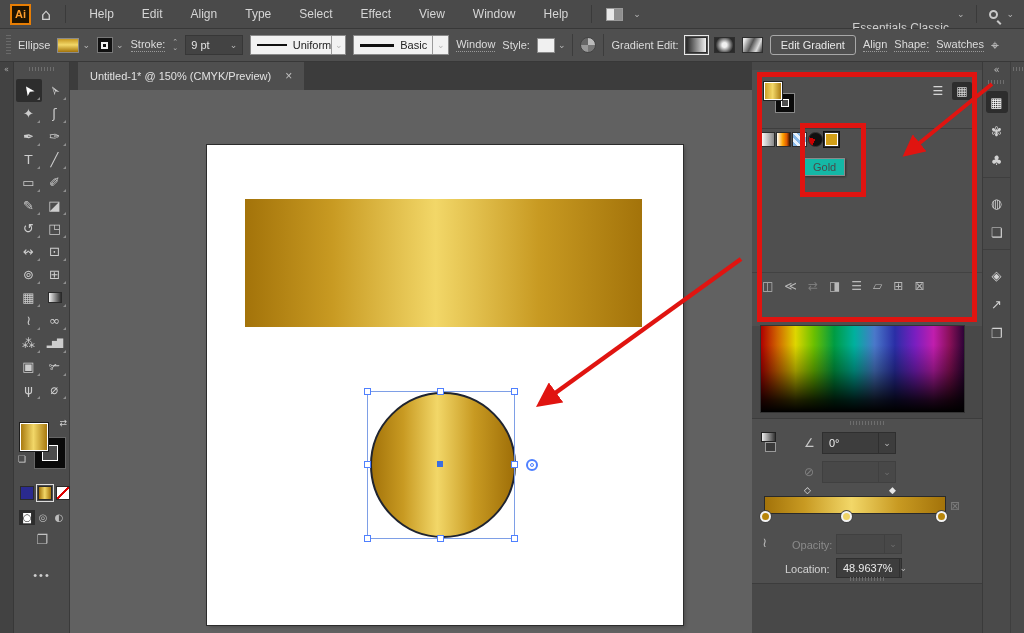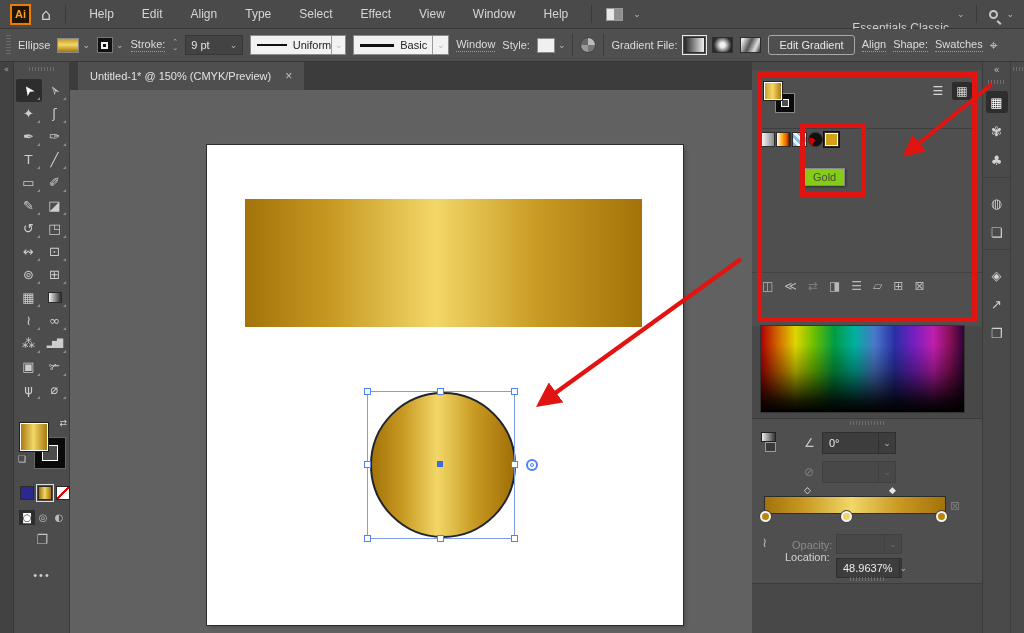--- a/index.html
+++ b/index.html
@@ -108,21 +108,21 @@
   .vicon{width:20px;height:18px;display:flex;align-items:center;justify-content:center;color:#d5d5d5;font-size:12px;}
   .vicon.active{background:#2d2d2d;border-radius:2px;}
   .sw-list-frame{position:absolute;left:6px;top:58px;width:218px;height:138px;border:1px solid #3e3e3e;border-bottom:none;}
   .sw-row{position:absolute;left:8px;top:62px;display:flex;gap:1px;}
   .sw{width:15px;height:15px;border:1px solid #2c2c2c;}
   .sw-grad-white{background:linear-gradient(90deg,#fff,#8a8a8a);}
   .sw-grad-gold{background:linear-gradient(90deg,#fff 0,#ffa400 45%,#e05800 75%,#301000 100%);}
   .sw-pattern{background:repeating-linear-gradient(45deg,#86b8ea 0 3px,#e8f2fc 3px 6px);}
   .sw-radial{border-radius:50%;background:conic-gradient(from 210deg,#c00 0 80deg,#101010 80deg 360deg);}
   .sw-gold{background:#d2a019;box-shadow:inset 0 0 0 1px #fff,0 0 0 1px #111;}
-  .tooltip{position:absolute;left:52px;top:98px;background:#84cc16;border:1px solid #8a8a8a;color:#4a4a4a;padding:2px 8px;font-size:11px;box-shadow:1px 1px 2px rgba(0,0,0,.4);}
+  .tooltip{position:absolute;left:52px;top:88px;background:#14b8a6;border:1px solid #8a8a8a;color:#4a4a4a;padding:2px 8px;font-size:11px;box-shadow:1px 1px 2px rgba(0,0,0,.4);}
   .sw-footer{position:absolute;left:0;bottom:4px;width:230px;height:26px;border-top:1px solid #424242;display:flex;align-items:center;gap:11px;padding:0 10px;color:#b8b8b8;font-size:12px;}
 
   .spectrum{position:absolute;left:8px;top:263px;width:205px;height:88px;border:1px solid #333;
     background:
       linear-gradient(180deg,rgba(0,0,0,0) 22%,rgba(0,0,0,.30) 52%,rgba(0,0,0,.85) 86%,#000 100%),
       linear-gradient(90deg,#b00000 0%,#d06400 8%,#ded600 17%,#6cc000 26%,#009c42 36%,#00b09e 46%,#4a78ca 56%,#2a2ea6 66%,#7a1ec0 76%,#c01ead 85%,#881058 93%,#2e0338 100%);}
 
   .gradient-panel{position:absolute;left:0;top:356px;width:230px;height:166px;background:#4f4f4f;border-top:1px solid #3c3c3c;border-bottom:1px solid #3c3c3c;}
   .gp-grip{width:34px;height:4px;margin:2px auto 0;background:repeating-linear-gradient(90deg,#6e6e6e 0 1px,transparent 1px 3px);}
   .gp-toggle{position:absolute;left:10px;top:14px;width:22px;height:18px;}
@@ -214,21 +214,21 @@
   </span>
   <span class="cb-label cb-under">Window</span>
   <span class="cb-label">Style:</span>
   <span class="swatch-btn">
     <span class="fill-chip" style="background:#f0f0f0;width:18px;"></span>
     <span class="chev icon">⌄</span>
   </span>
   <span class="cb-sep"></span>
   <span class="recolor"></span>
   <span class="cb-sep"></span>
-  <span class="cb-label">Gradient File:</span>
+  <span class="cb-label">Gradient Edit:</span>
   <span class="gtype gt-lin sel"></span>
   <span class="gtype gt-rad"></span>
   <span class="gtype gt-free"></span>
   <span class="btn">Edit Gradient</span>
   <span class="cb-label cb-under">Align</span>
   <span class="cb-label cb-under">Shape:</span>
   <span class="cb-label cb-under">Swatches</span>
   <span class="icon" style="font-size:14px;color:#c8c8c8;">⌖</span>
 </div>
 
@@ -384,21 +384,21 @@
     <span class="gstop" style="left:89px;background:#f0d468;"></span>
     <span class="gstop" style="left:184px;background:#b8860b;"></span>
     <span class="gp-eyed icon">≀</span>
     <span class="gp-label dim" style="left:40px;top:120px;">Opacity:</span>
     <div class="gp-dd disabled" style="left:84px;top:115px;width:66px;height:20px;">
       <span class="val"></span>
       <span class="cap">
           <span class="icon">⌄</span>
         </span>
     </div>
-    <span class="gp-label" style="left:33px;top:132px;">Location:</span>
+    <span class="gp-label" style="left:33px;top:144px;">Location:</span>
     <div class="gp-dd" style="left:84px;top:139px;width:66px;height:20px;">
       <span class="val">48.9637%</span>
       <span class="cap">
           <span class="icon">⌄</span>
         </span>
     </div>
     <div class="gp-grip" style="position:absolute;bottom:2px;left:98px;margin:0;"></div>
   </div>
 </div>
 

